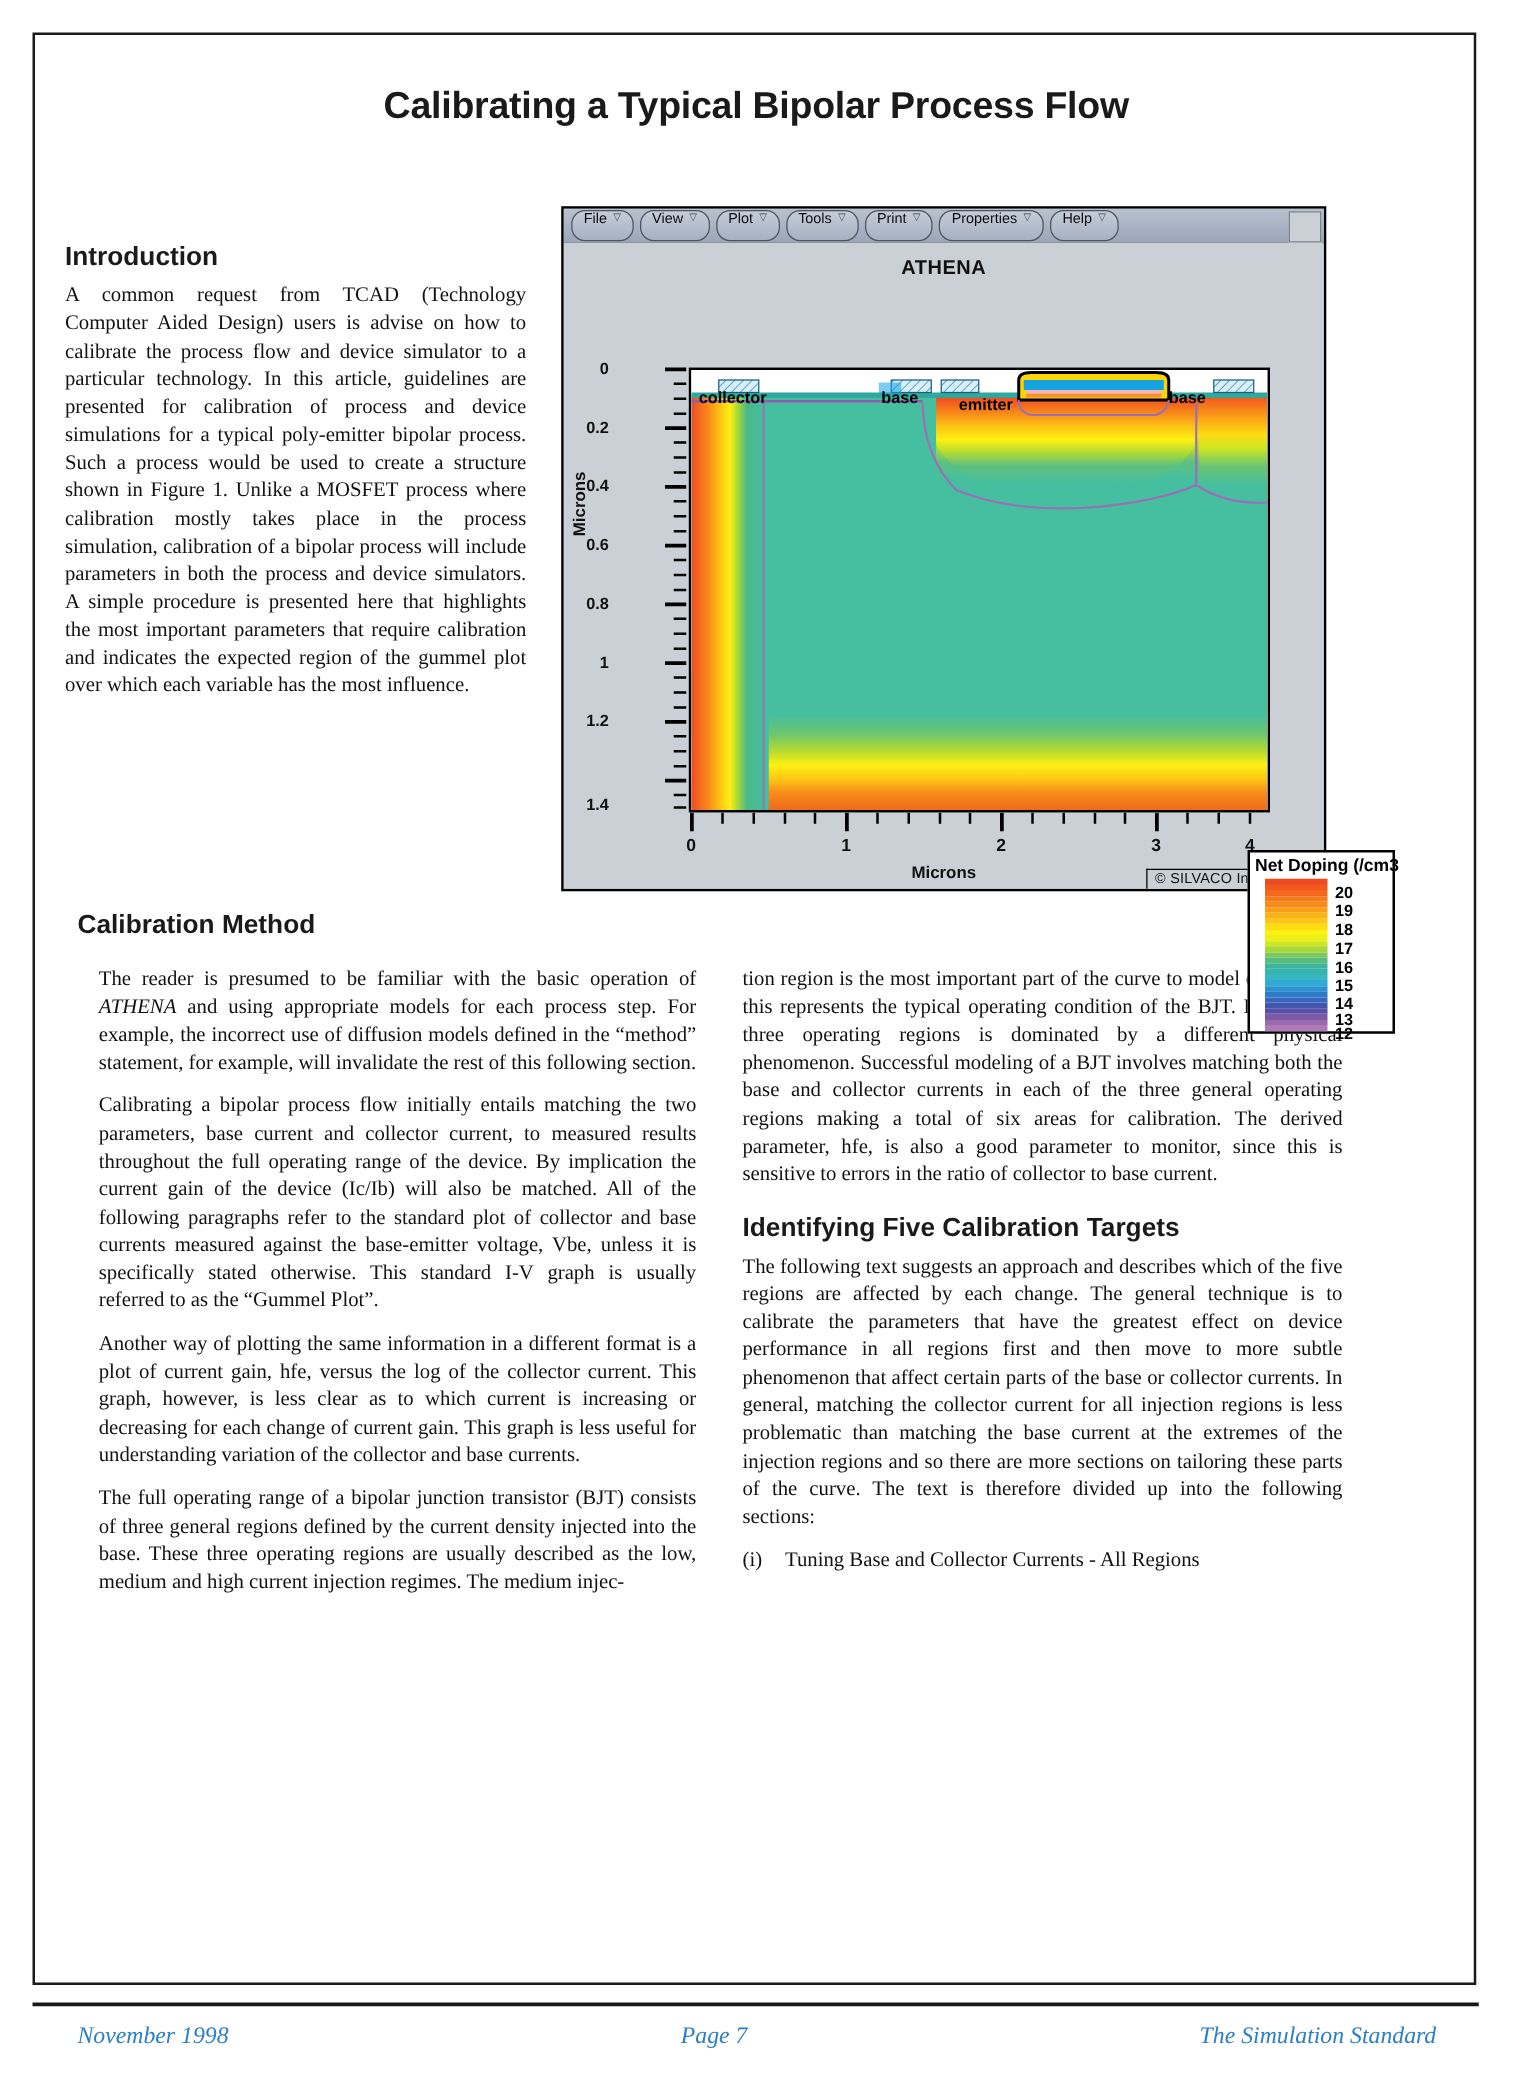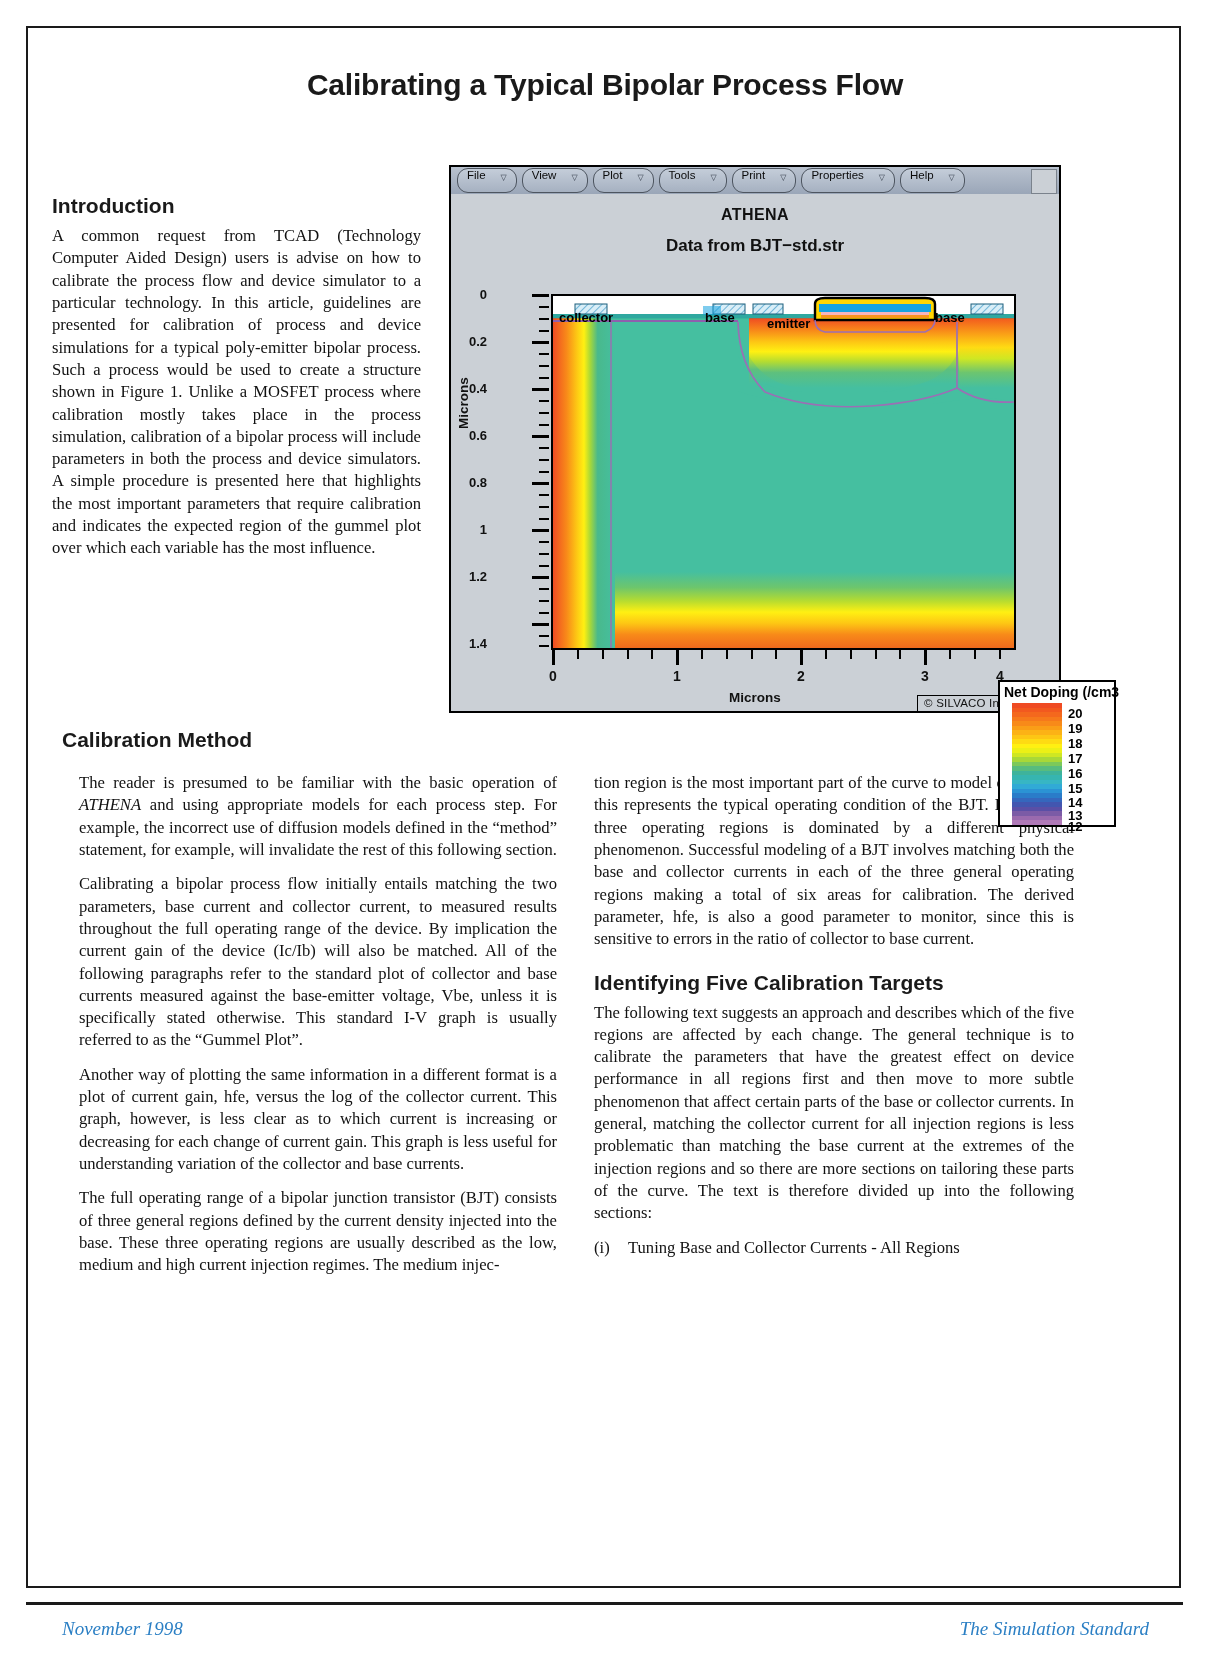--- a/index.html
+++ b/index.html
@@ -69,21 +69,21 @@
     background:linear-gradient(#b9c2cf,#9aa6b8);
     border-bottom:1px solid #000;
     display:flex;align-items:center;padding-left:6px;gap:5px;
   }
   .menu-btn{
     font-family:"Liberation Sans",sans-serif;
     font-size:11.5px;color:#0a0a0a;
     border:1px solid #4d5560;border-radius:11px;
     padding:1px 9px 10px 9px;
     background:linear-gradient(#c4cdd9,#a6b1c1);
-    display:flex;align-items:flex-end;gap:15px;white-space:nowrap;
+    display:flex;align-items:flex-start;gap:5px;white-space:nowrap;
     line-height:1;
   }
   .menu-btn .caret{font-size:8px;color:#3a4350;}
   #menubar-right-pad{flex:1;}
   #win-corner{
     position:absolute;right:2px;top:2px;width:24px;height:23px;
     background:#cbd0d6;border:1px solid #7a828c;
   }
   #fig-canvas{
     position:absolute;left:0;top:27px;right:0;bottom:0;background:#cbd0d6;
@@ -245,21 +245,20 @@
       <div class="menu-btn">
         <span>Help</span>
         <span class="caret">▽</span>
       </div>
       <div id="menubar-right-pad"></div>
     </div>
     <div id="win-corner"></div>
 
     <div id="fig-canvas">
       <div id="fig-title1">ATHENA</div>
-      <div id="fig-title2">Data from BJT−std.str</div>
       <div id="ylabel">Microns</div>
       <div id="xlabel">Microns</div>
 
       <div class="ytick-lbl" style="top:93px;">0</div>
       <div class="ytick-lbl" style="top:140px;">0.2</div>
       <div class="ytick-lbl" style="top:187px;">0.4</div>
       <div class="ytick-lbl" style="top:234px;">0.6</div>
       <div class="ytick-lbl" style="top:281px;">0.8</div>
       <div class="ytick-lbl" style="top:328px;">1</div>
       <div class="ytick-lbl" style="top:375px;">1.2</div>
@@ -457,14 +456,15 @@
 
       <div id="copyright">© SILVACO International</div>
     </div>
   </div>
 
 </div>
 
 <div id="footer-rule"></div>
 <div id="footer">
   <span>November 1998</span>
+  <span id="footer-center">Page 7</span>
   <span id="footer-right">The Simulation Standard</span>
 </div>
 
 </body></html>

